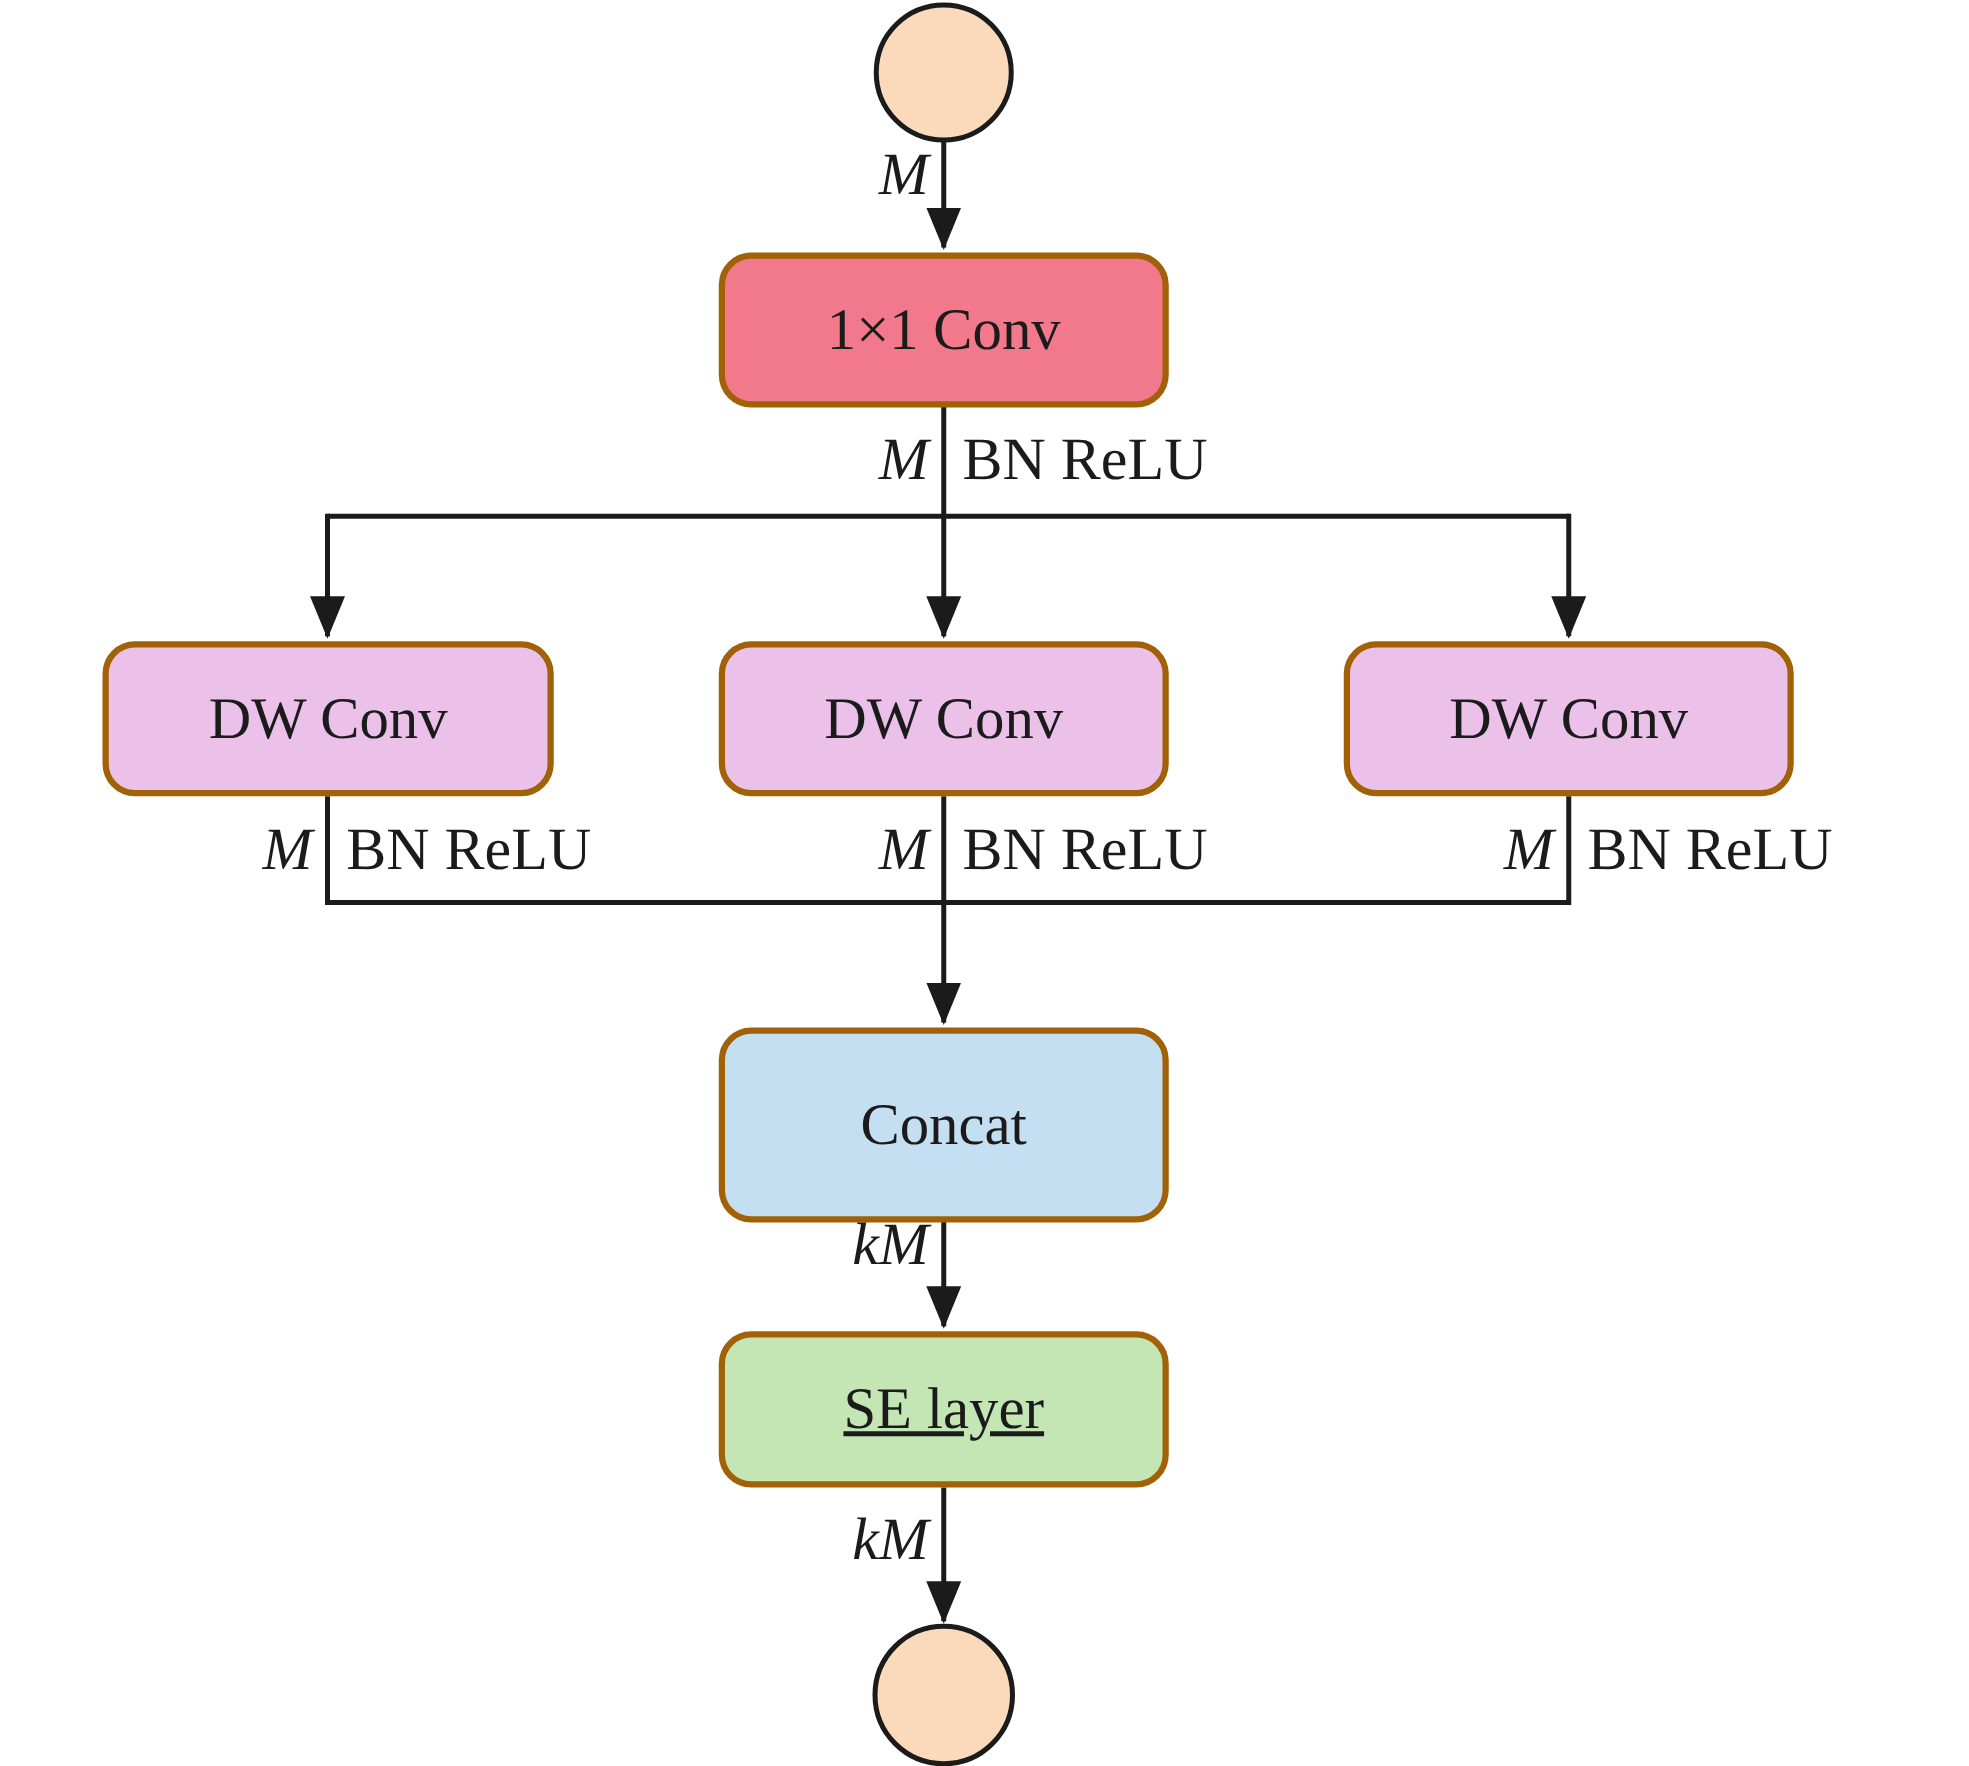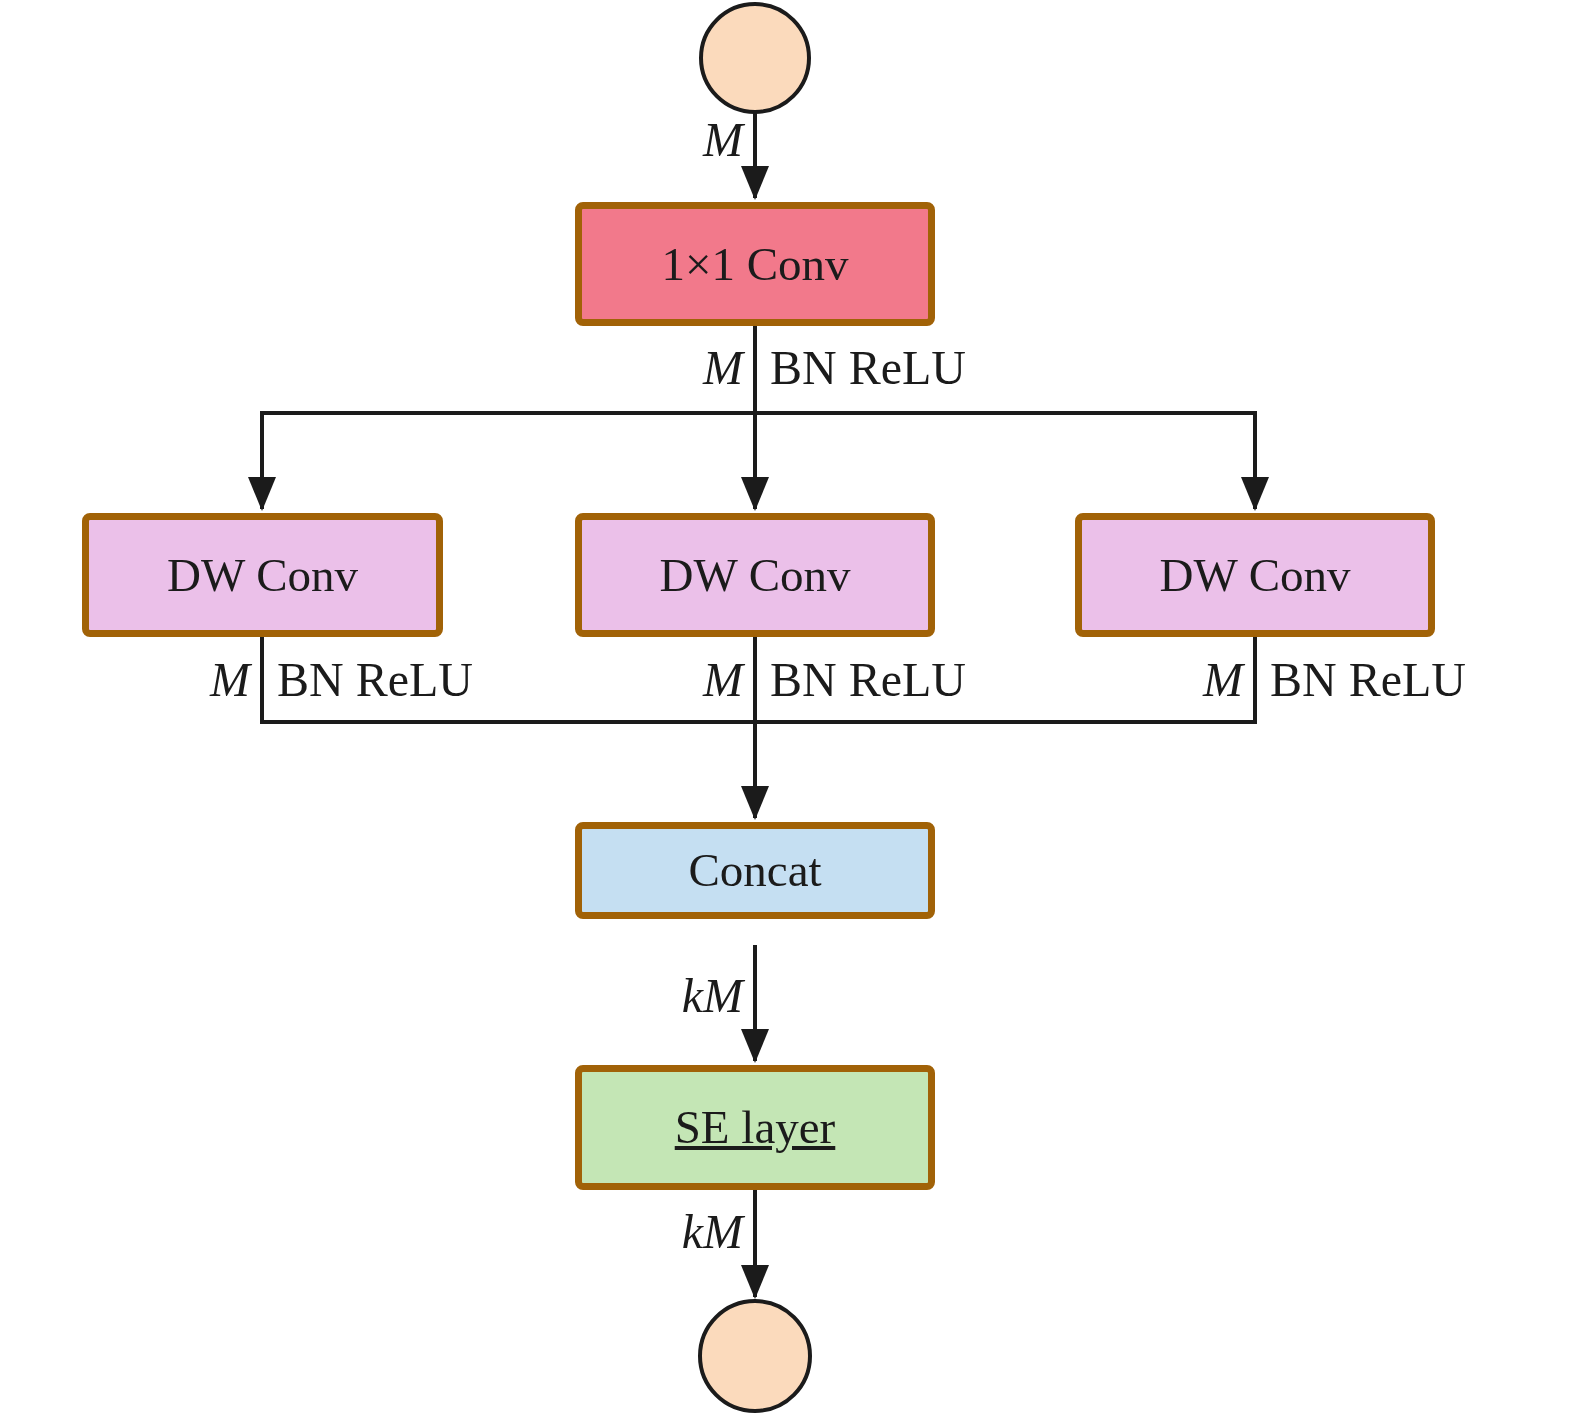--- a/index.html
+++ b/index.html
@@ -18,35 +18,35 @@
   }
   .wires {
     position: absolute;
     left: 0;
     top: 0;
     width: 1575px;
     height: 1413px;
   }
   .node {
     position: absolute;
-    border: 7px solid #a16207;
-    border-radius: 8px;
+    border: 5px solid #a16207;
+    border-radius: 26px;
     box-sizing: border-box;
     display: flex;
     align-items: center;
     justify-content: center;
     font-size: 47px;
     line-height: 1;
     white-space: nowrap;
   }
   .node-conv1x1 { left: 575px; top: 202px; width: 360px; height: 124px; }
   .node-dw-left   { left: 82px;   top: 513px; width: 361px; height: 124px; }
   .node-dw-center { left: 575px;  top: 513px; width: 360px; height: 124px; }
   .node-dw-right  { left: 1075px; top: 513px; width: 360px; height: 124px; }
-  .node-concat { left: 575px; top: 822px; width: 360px; height: 97px; }
+  .node-concat { left: 575px; top: 822px; width: 360px; height: 156px; }
   .node-se     { left: 575px; top: 1065px; width: 360px; height: 125px; }
 
   .edge-label {
     position: absolute;
     font-size: 48px;
     line-height: 56px;
     white-space: nowrap;
   }
   .chan { font-style: italic; }
 

